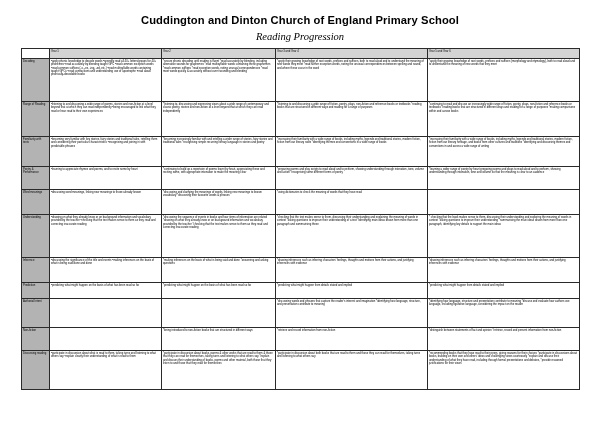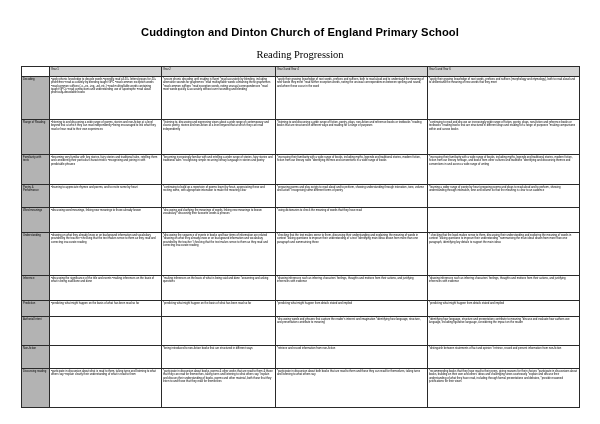--- a/index.html
+++ b/index.html
@@ -5,40 +5,41 @@
   html,body{margin:0;padding:0;}
   body{
     width:600px;height:424px;
     background:#ffffff;
     font-family:"Liberation Sans", sans-serif;
     overflow:hidden;
   }
   .page{
     width:600px;height:424px;
     box-sizing:border-box;
-    padding:12px;
+    padding:0;
     position:relative;
   }
   .titleblock{
     text-align:center;
     padding-top:14px;
   }
   .school-title{
     font-size:11.2px;
     font-weight:bold;
     letter-spacing:0.1px;
     color:#000;
     line-height:1.15;
     font-family:"Liberation Sans", sans-serif;
   }
   .doc-subtitle{
     font-size:10.5px;
+    font-style:italic;
     font-family:"Liberation Serif", serif;
     color:#000;
-    margin-top:10px;
+    margin-top:4px;
     line-height:1.15;
   }
   table.progression{
     border-collapse:collapse;
     table-layout:fixed;
     width:558px;
     margin:5px auto 0 auto;
     background:#fff;
   }
   table.progression td,table.progression th{

